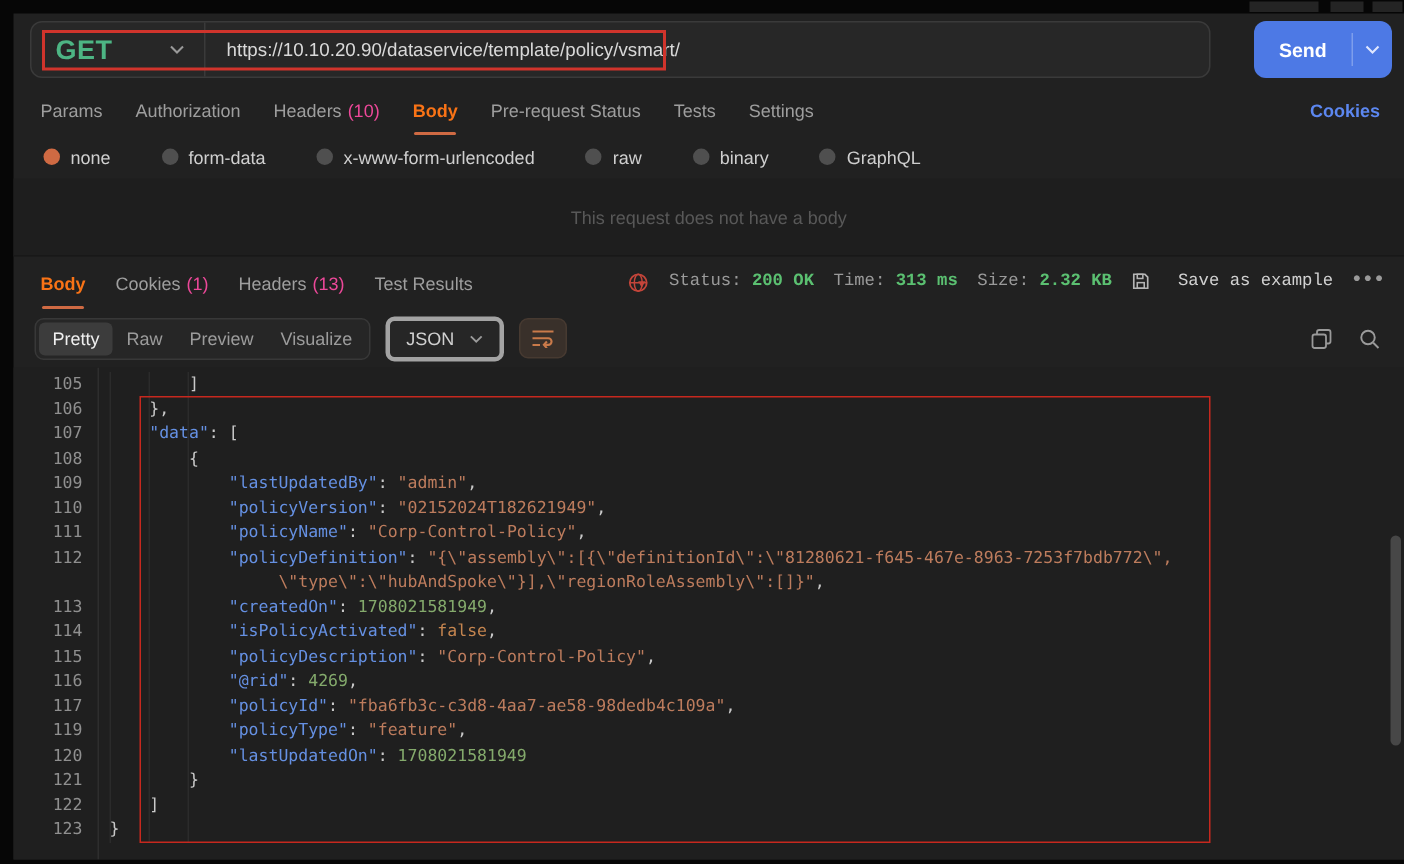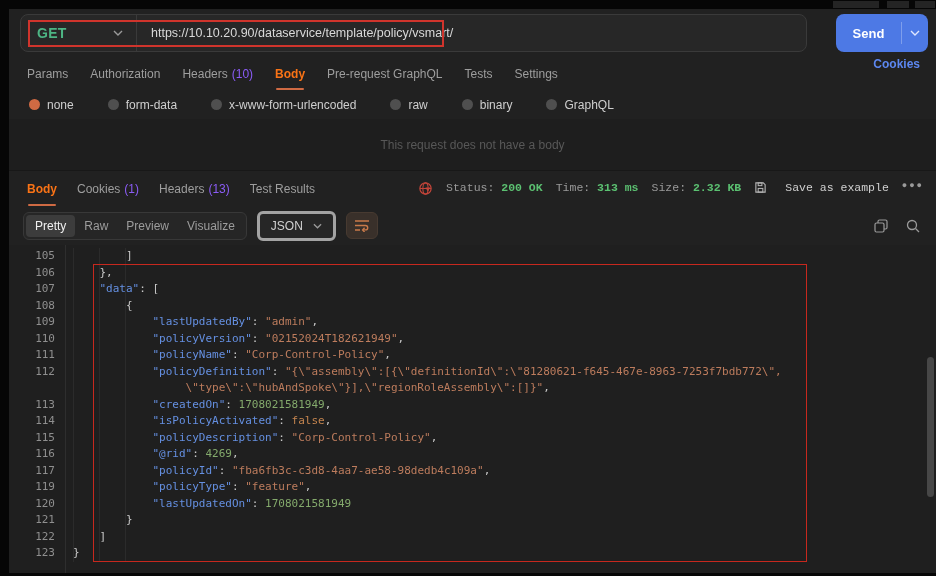--- a/index.html
+++ b/index.html
@@ -9,38 +9,38 @@
   .app { position:absolute; left:9px; top:9px; width:927px; height:564px;
          background:#212121; display:flex; flex-direction:column; }
 
   
   .request-row { height:48px; display:flex; align-items:center; padding:0 8px 0 11px; gap:9px; }
   .url-container { flex:1; height:38px; background:#272727; border:1px solid #3a3a3a;
                    border-radius:8px; display:flex; align-items:center; position:relative; }
   .method-select { width:116px; height:100%; display:flex; align-items:center;
                    justify-content:space-between; padding:0 13px 0 16px;
                    border-right:1px solid #3a3a3a; cursor:pointer; }
-  .method-label { color:#4db584; font-size:14px; font-weight:700; letter-spacing:.3px; }
+  .method-label { color:#4db584; font-size:18px; font-weight:700; letter-spacing:.3px; }
   .url-text { padding-left:14px; font-size:12.5px; color:#d9d9d9; white-space:nowrap; }
   .url-redbox { position:absolute; left:7px; top:5px; width:416px; height:27px;
                 border:2px solid #d0342c; pointer-events:none; }
   .send-btn { width:92px; height:38px; background:#4d79e5; border-radius:8px;
               display:flex; align-items:center; color:#fff; cursor:pointer;margin-left:20px; }
   .send-label { flex:1; text-align:center; font-size:13px; font-weight:600; }
   .send-divider { width:1px; height:22px; background:rgba(255,255,255,.28); }
   .send-caret { width:26px; display:flex; justify-content:center; }
 
   
-  .tabs-row { height:33px; display:flex; align-items:flex-start; padding:0 16px 0 18px;
+  .tabs-row { height:33px; display:flex; align-items:center; padding:0 16px 0 18px;
               gap:22px; font-size:12px; color:#9e9e9e; }
   .tab { height:100%; display:flex; align-items:center; position:relative; cursor:pointer; white-space:nowrap; }
   .tab.active { color:#f97316; font-weight:600; }
   .tab.active::after { content:''; position:absolute; left:1px; right:1px; bottom:0;
                        height:2px; background:#cf6a43; border-radius:1px; }
-  .count-green { color:#8b5cf6; margin-left:4px; }
+  .count-green { color:#ec4899; margin-left:4px; }
   .cookies-link { margin-left:auto; color:#5c87f0; font-weight:600; cursor:pointer; }
 
   
   .radio-row { height:29px; display:flex; align-items:center; padding-left:20px;
                gap:34px; font-size:12px; color:#cfcfcf; }
   .radio-item { display:flex; align-items:center; cursor:pointer; }
   .radio-dot { width:11px; height:11px; border-radius:50%; background:#4f4f4f; margin-right:7px; }
   .radio-dot.sel { background:#cf6a43; }
 
   
@@ -127,21 +127,21 @@
         <span>Authorization</span>
       </div>
     <div class="tab">
       <span>Headers</span>
       <span class="count-green">(10)</span>
     </div>
     <div class="tab active">
         <span>Body</span>
       </div>
     <div class="tab">
-        <span>Pre-request GraphQL</span>
+        <span>Pre-request Status</span>
       </div>
     <div class="tab">
         <span>Tests</span>
       </div>
     <div class="tab">
         <span>Settings</span>
       </div>
     <div class="cookies-link">Cookies</div>
   </div>
 

